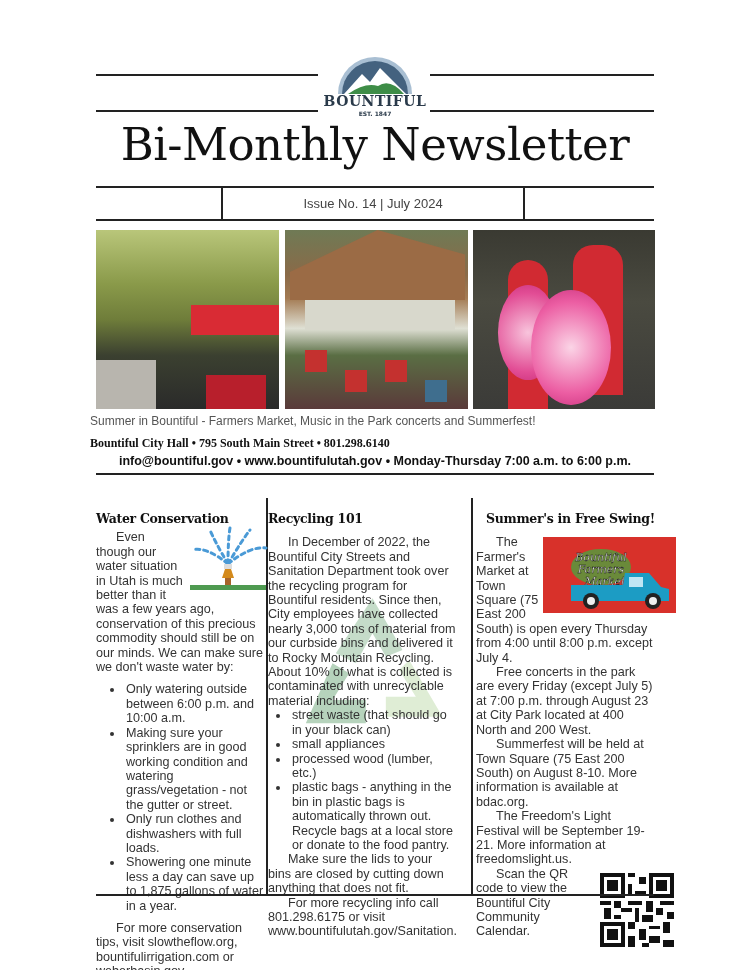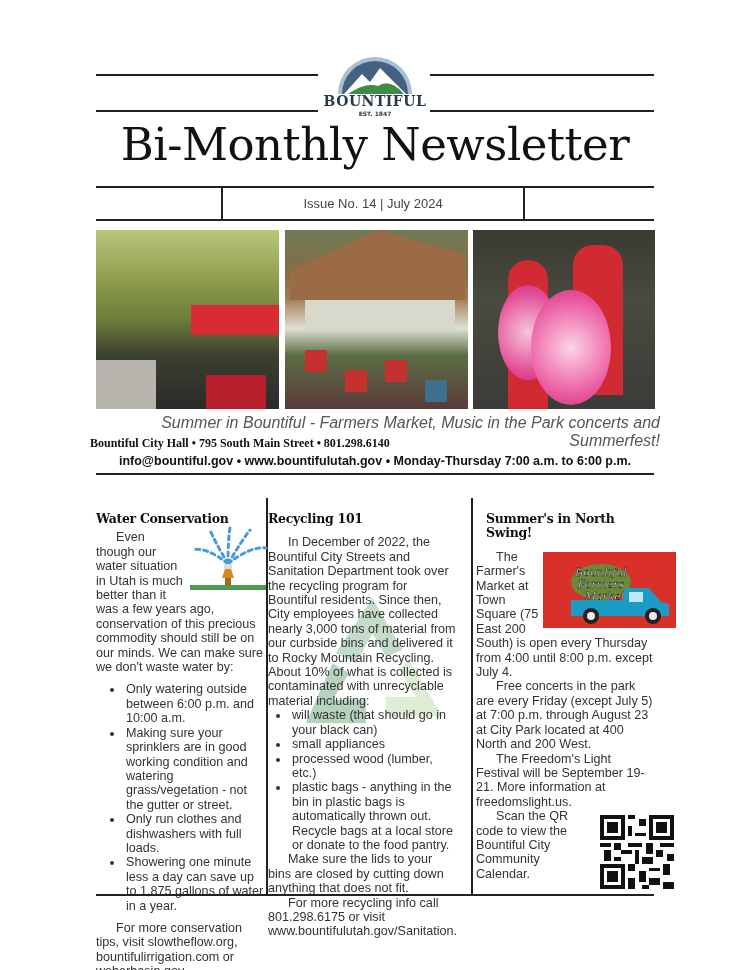--- a/index.html
+++ b/index.html
@@ -37,22 +37,22 @@
   .shell { position: absolute; left: 5px; top: 0px; width: 175px; height: 70px; background: #9b6b45;
     clip-path: polygon(0 60%, 50% 0, 100% 35%, 100% 100%, 0 100%); }
   .stage { position: absolute; left: 20px; top: 70px; width: 150px; height: 30px; background: #d8d8cc; }
   .chair { position: absolute; width: 22px; height: 22px; background: #c4312f; }
   .flower1 { position: absolute; left: 25px; top: 55px; width: 60px; height: 95px; border-radius: 50%;
     background: radial-gradient(circle, #f8c4dc 0%, #e24d95 70%, #c9307c 100%); }
   .flower2 { position: absolute; left: 58px; top: 60px; width: 80px; height: 115px; border-radius: 50%;
     background: radial-gradient(circle, #fbd4e6 0%, #ec5ea3 65%, #c9307c 100%); }
   .dancer { position: absolute; width: 40px; height: 150px; background: #d12a32; border-radius: 20px 20px 0 0; }
 
-  .caption { position: absolute; left: 90px; top: 414px; width: 570px; text-align: right;
-    font-family: "Liberation Sans", sans-serif; font-style: italic; font-size: 16px; color: #555; }
+  .caption { position: absolute; left: 90px; top: 414px; width: 570px; text-align: left;
+    font-family: "Liberation Sans", sans-serif; font-size: 12px; color: #555; }
   .contact1 { position: absolute; left: 90px; top: 436px; width: 570px; text-align: left;
     font-family: Liberation Serif, serif; font-weight: bold; font-size: 12px; color: #111; }
   .contact2 { position: absolute; left: 90px; top: 454px; width: 570px; text-align: center;
     font-family: "Liberation Sans", sans-serif; font-weight: bold; font-size: 12.5px; color: #111; }
 
   .col { position: absolute; font-family: "Liberation Sans", sans-serif; font-size: 12.6px; line-height: 14.4px; color: #333; }
   .col-head { font-family: "DejaVu Serif", serif; font-weight: bold; font-size: 12.5px; color: #111; letter-spacing: -0.3px; margin-top: 32px; }
   .col p { text-indent: 20px; }
   .col ul { margin-left: 28px; list-style: disc; }
   .col li { padding-left: 2px; }
@@ -157,50 +157,51 @@
     <li>Only run clothes and dishwashers with full loads.</li>
     <li>Showering one minute less a day can save up to 1,875 gallons of water in a year.</li>
   </ul>
   <p style="margin-top:8px;">For more conservation tips, visit slowtheflow.org, bountifulirrigation.com or weberbasin.gov</p>
 </div>
 
 <div class="col col2">
   <div class="col-head">Recycling 101</div>
   <p style="margin-top:9px;">In December of 2022, the Bountiful City Streets and Sanitation Department took over the recycling program for Bountiful residents.  Since then, City employees have collected nearly 3,000 tons of material from our curbside bins and delivered it to Rocky Mountain Recycling.  About 10% of what is collected is contaminated with unrecyclable material including:</p>
   <ul style="margin-left:22px;">
-    <li>will waste (that should go in your black can)</li>
+    <li>street waste (that should go in your black can)</li>
     <li>small appliances</li>
     <li>processed wood (lumber, etc.)</li>
     <li>plastic bags - anything in the bin in plastic bags is automatically thrown out.  Recycle bags at a local store or donate to the food pantry.</li>
   </ul>
   <p>Make sure the lids to your bins are closed by cutting down anything that does not fit.</p>
   <p>For more recycling info call 801.298.6175 or visit www.bountifulutah.gov/Sanitation.</p>
 </div>
 
 <div class="col col3">
-  <div class="col-head" style="margin-left:10px;">Summer's in North Swing!</div>
+  <div class="col-head" style="margin-left:10px;">Summer's in Free Swing!</div>
   <p style="margin-top:9px;">
     <span class="truck-img">
       <svg width="113" height="76" viewBox="0 0 113 76">
         <rect width="113" height="76" fill="#d8312a"></rect>
         <ellipse cx="38" cy="30" rx="30" ry="18" fill="#6a8a3a"></ellipse>
         <text x="38" y="24" font-size="11" font-family="DejaVu Serif, serif" fill="#fff" stroke="#111" stroke-width="0.4" text-anchor="middle" font-style="italic">Bountiful</text>
         <text x="38" y="36" font-size="11" font-family="DejaVu Serif, serif" fill="#fff" stroke="#111" stroke-width="0.4" text-anchor="middle" font-style="italic">Farmers</text>
         <text x="42" y="48" font-size="11" font-family="DejaVu Serif, serif" fill="#fff" stroke="#111" stroke-width="0.4" text-anchor="middle" font-style="italic">Market</text>
         <path d="M8 48 L60 48 L62 36 L86 36 L98 50 L106 52 L106 64 L8 64 Z" fill="#1c9cc4"></path>
         <rect x="66" y="40" width="14" height="10" fill="#bfe6f4"></rect>
         <circle cx="28" cy="64" r="8" fill="#222"></circle>
           <circle cx="28" cy="64" r="4" fill="#eee"></circle>
         <circle cx="90" cy="64" r="8" fill="#222"></circle>
           <circle cx="90" cy="64" r="4" fill="#eee"></circle>
       </svg>
     </span>
     <span>The Farmer's Market at Town Square (75 East 200 South) is open every Thursday from 4:00 until 8:00 p.m. except July 4.</span>
   </p>
   <p>Free concerts in the park are every Friday (except July 5) at 7:00 p.m. through August 23 at City Park located at 400 North and 200 West.</p>
+  <p>Summerfest will be held at Town Square (75 East 200 South) on August 8-10.  More information is available at bdac.org.</p>
   <p>The Freedom's Light Festival will be September 19-21.  More information at freedomslight.us.</p>
   <p>
     <span class="qr">
       <svg width="74" height="74" viewBox="0 0 21 21" shape-rendering="crispEdges">
         <rect width="21" height="21" fill="#fff"></rect>
         <g fill="#111">
           <rect x="0" y="0" width="7" height="7"></rect>
             <rect x="1" y="1" width="5" height="5" fill="#fff"></rect>
             <rect x="2" y="2" width="3" height="3"></rect>
           <rect x="14" y="0" width="7" height="7"></rect>

